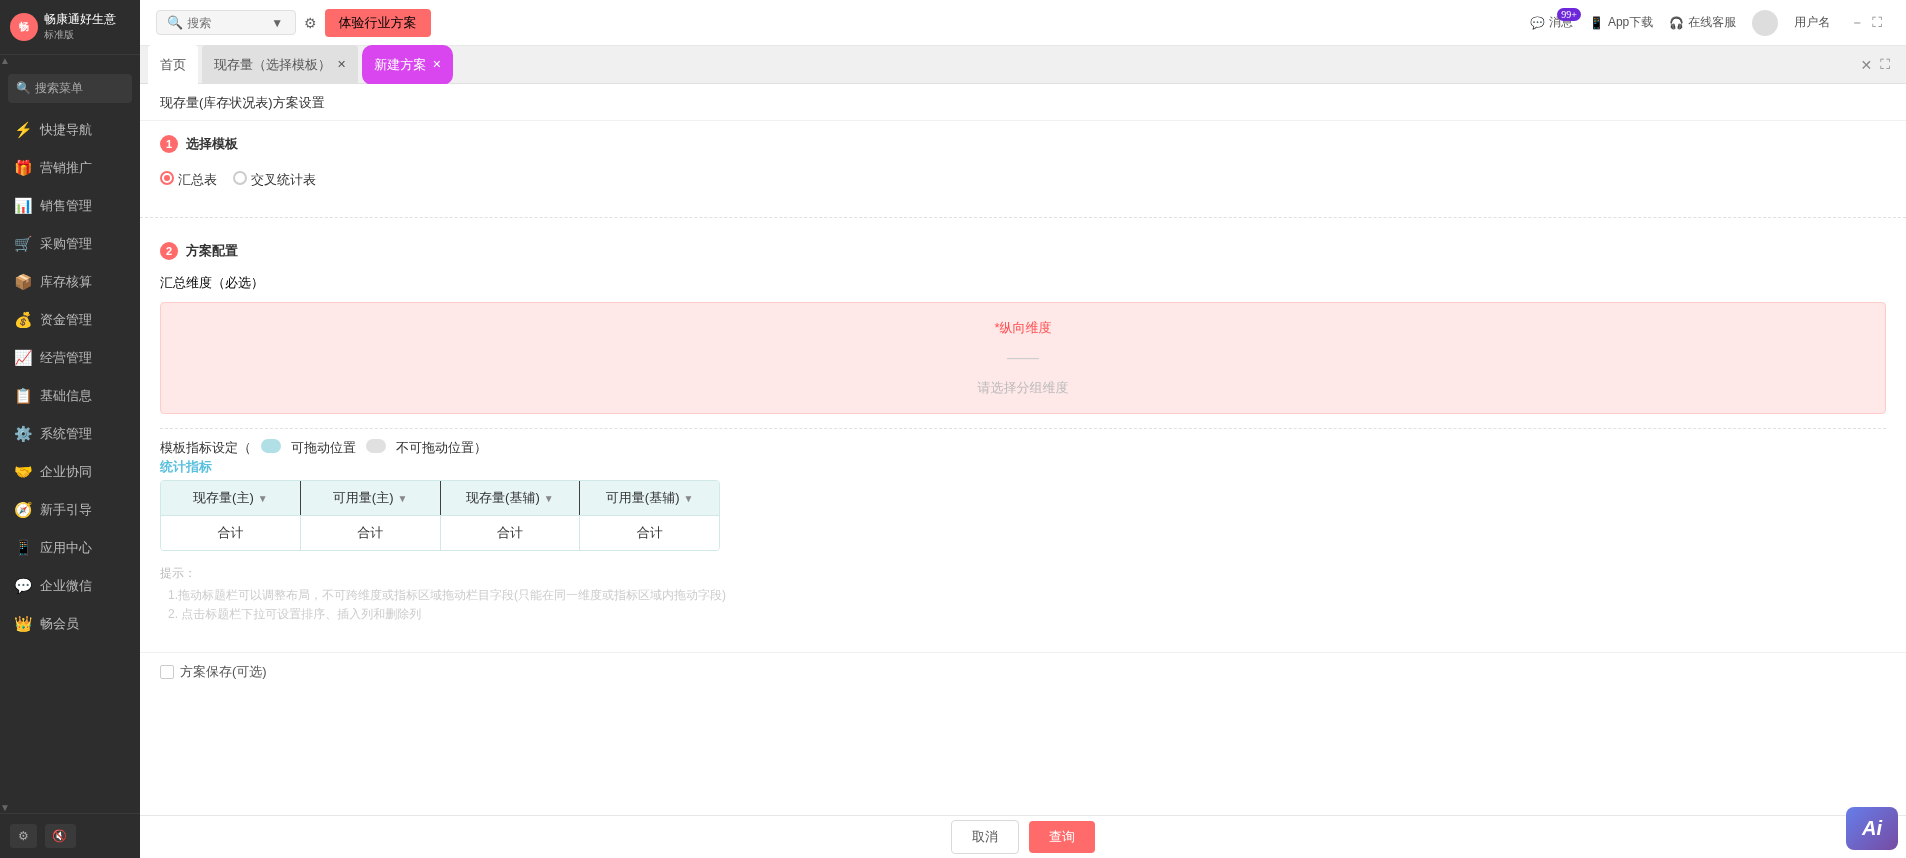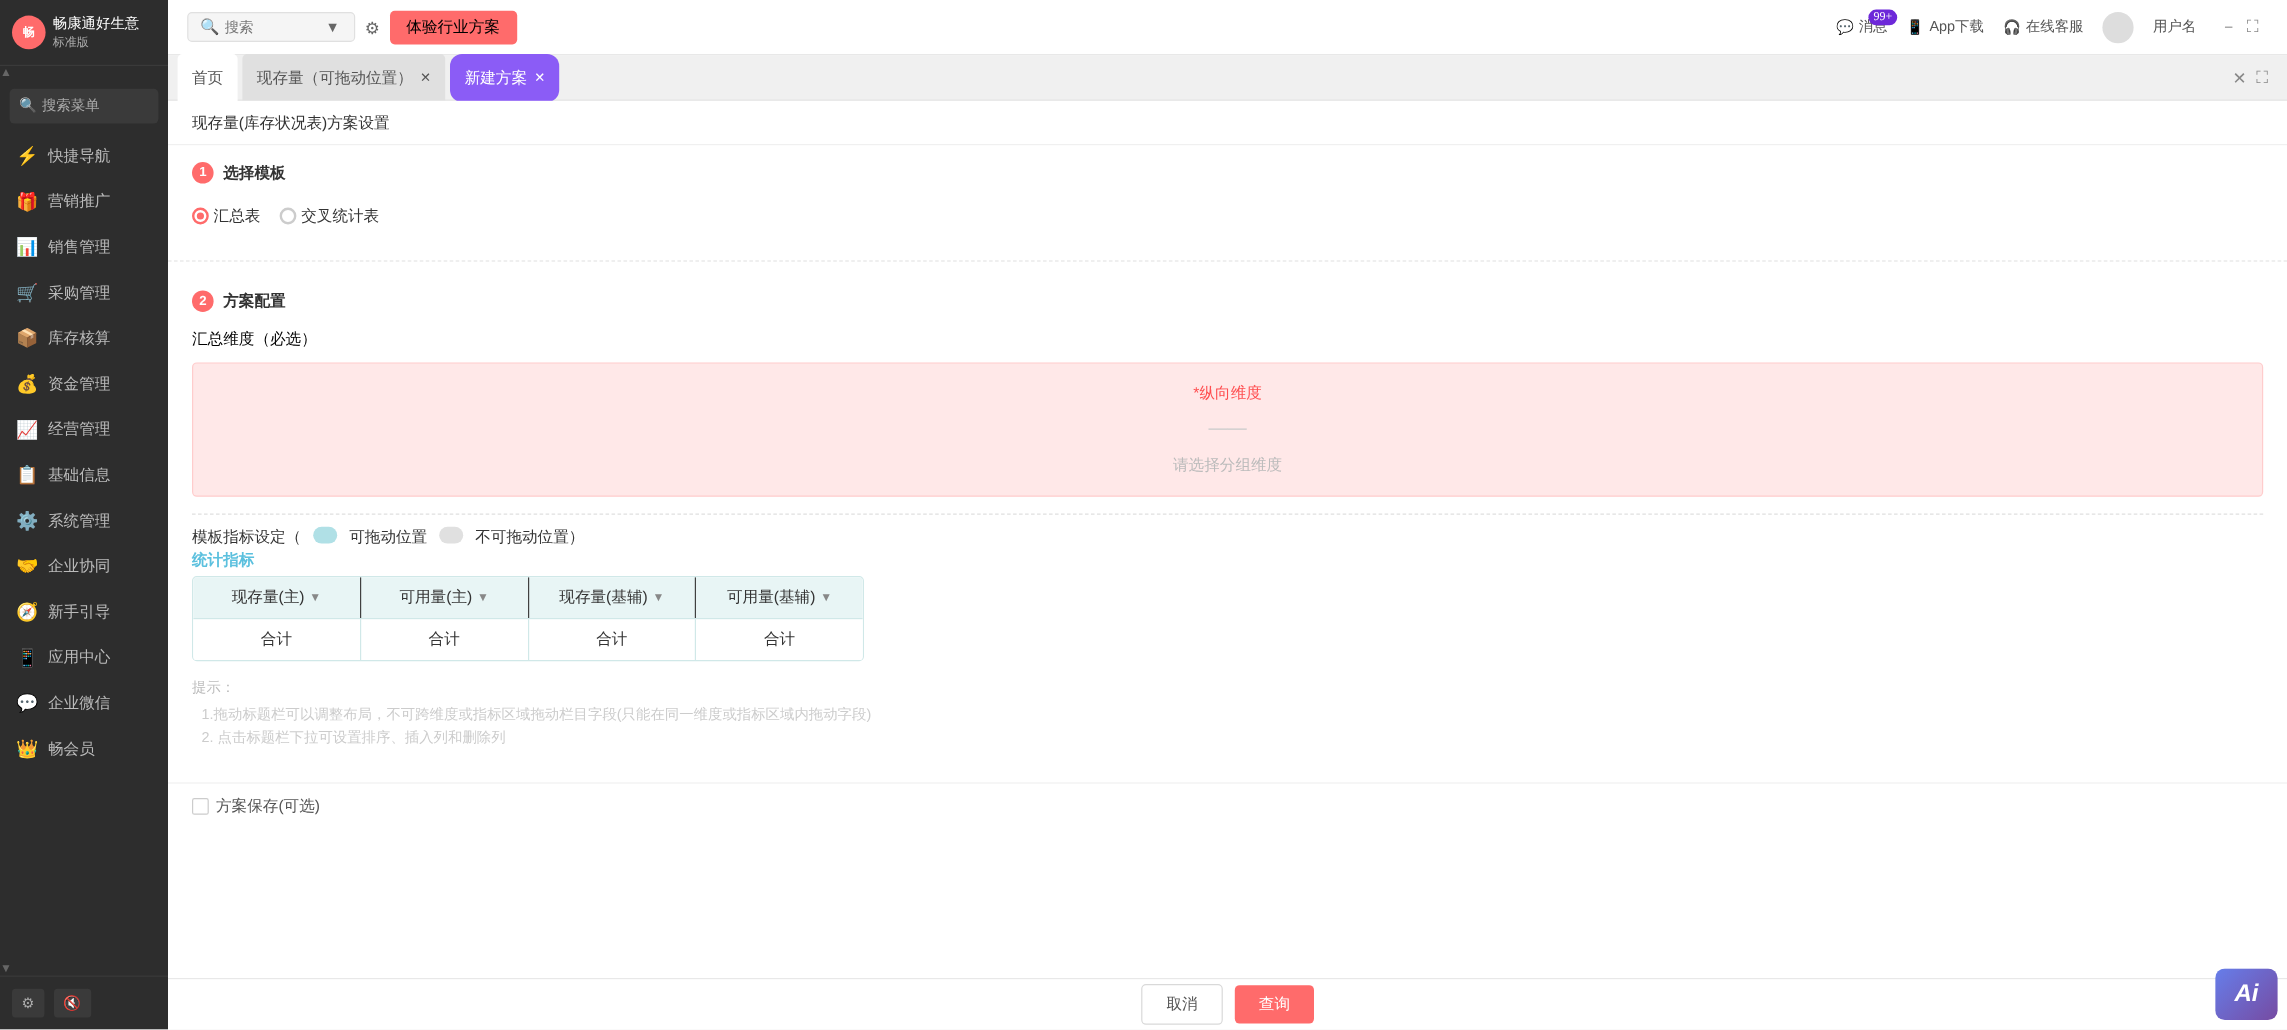--- a/index.html
+++ b/index.html
@@ -133,21 +133,21 @@
       display: flex; align-items: center; gap: 4px;
       padding: 5px 12px;
       border-radius: 4px 4px 0 0;
       background: #e0e0e0;
       font-size: 13px;
       color: #555;
       cursor: pointer;
       height: 40px;
     }
     .tab.active {
-      background: #8b5cf6;
+      background: #d946ef;
       color: white;
       border-radius: 10px;
     }
     .tab-close { font-size: 11px; cursor: pointer; margin-left: 2px; }
     .tab-home { background: #fff; border-bottom: none; }
 
     
     .content {
       flex: 1;
       overflow-y: auto;
@@ -180,21 +180,21 @@
       font-weight: bold;
       flex-shrink: 0;
     }
     .section-title { font-size: 13px; font-weight: bold; color: #333; }
 
     
     .template-row {
       display: flex; align-items: center; gap: 16px;
       padding: 4px 0;
     }
-    .radio-option { display: flex; align-items: center; gap: 4px; cursor: pointer; font-size: 13px; color: #333; }
+    .radio-option { display: flex; align-items: flex-start; gap: 4px; cursor: pointer; font-size: 13px; color: #333; }
     .radio-dot {
       width: 14px; height: 14px;
       border: 2px solid #ccc;
       border-radius: 50%;
       display: flex; align-items: center; justify-content: center;
     }
     .radio-dot.checked { border-color: #ff6b6b; }
     .radio-dot.checked::after {
       content: '';
       width: 6px; height: 6px;
@@ -466,21 +466,21 @@
       <span class="win-btn">－</span>
       <span class="win-btn">⛶</span>
     </div>
   </div>
 
   <div class="tabbar">
     <div class="tab tab-home">
       <span>首页</span>
     </div>
     <div class="tab">
-      <span>现存量（可拖动位置）</span>
+      <span>现存量（选择模板）</span>
       <span class="tab-close">✕</span>
     </div>
     <div class="tab active">
       <span>新建方案</span>
       <span class="tab-close">✕</span>
     </div>
     <div style="flex:1"></div>
     <div class="window-controls">
       <span class="win-btn">✕</span>
       <span class="win-btn">⛶</span>

